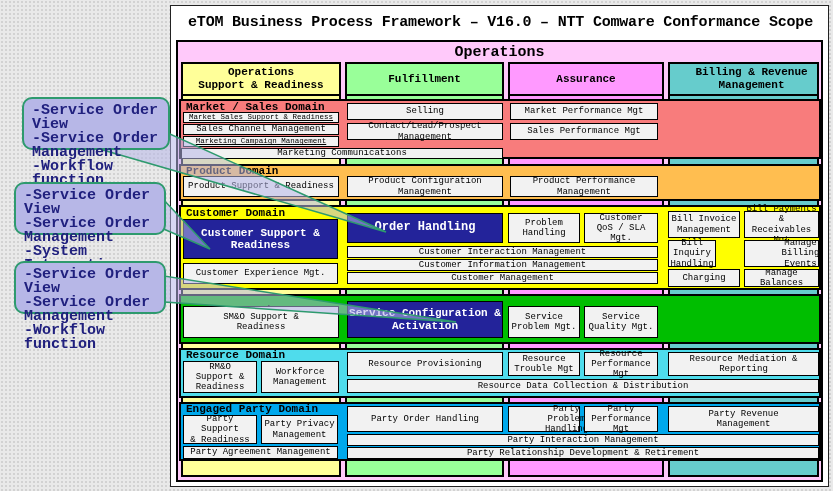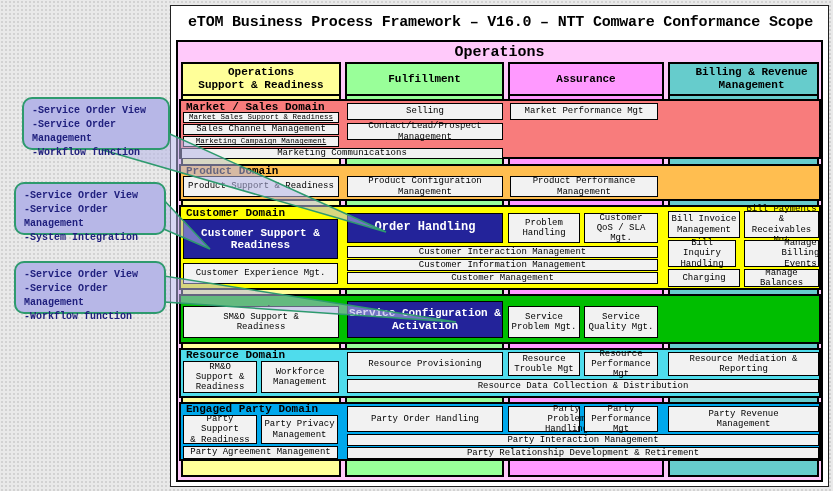--- a/index.html
+++ b/index.html
@@ -22,21 +22,21 @@
   .band-label{position:absolute;z-index:3;font-weight:bold;font-size:11px;color:#000;}
   .pbox{position:absolute;z-index:3;background:#f2f2f2;border:1px solid #000;box-sizing:border-box;
         display:flex;align-items:center;justify-content:center;text-align:center;
         font-size:9px;line-height:1.12;white-space:pre-line;color:#000;padding:0 1px;}
   .sm{font-size:7.5px;}
   .u{text-decoration:underline;}
   .navy{background:#23239a;color:#ffffff;font-weight:bold;font-size:11px;}
   .navy.big{font-size:12px;}
   .beams{position:absolute;left:0;top:0;z-index:4;pointer-events:none;}
   .callout{position:absolute;z-index:5;background:#b7b7e7;border:2px solid #2e9a6e;border-radius:10px;
-           box-sizing:border-box;padding:5px 0 0 8px;color:#20207e;font-weight:bold;font-size:10px;line-height:14px;}
+           box-sizing:border-box;padding:5px 0 0 8px;color:#20207e;font-weight:bold;font-size:15px;line-height:14px;}
 </style>
 </head>
 <body>
 
 <div id="canvas">
 
   <div class="page"></div>
   <div class="title">eTOM Business Process Framework – V16.0 – NTT Comware Conformance Scope</div>
 
   <div class="table"></div>
@@ -55,20 +55,21 @@
 Management</div>
 
   <div class="band" style="left:179px;top:99px;width:642px;height:60px;background:#f87c7c;"></div>
   <div class="band-label" style="left:186px;top:101px;">Market / Sales Domain</div>
   <div class="pbox sm u" style="left:183px;top:112px;width:156px;height:11px;">Market Sales Support &amp; Readiness</div>
   <div class="pbox" style="left:183px;top:124px;width:156px;height:11px;">Sales Channel Management</div>
   <div class="pbox sm u" style="left:183px;top:136px;width:156px;height:11px;">Marketing Campaign Management</div>
   <div class="pbox" style="left:347px;top:103px;width:156px;height:17px;">Selling</div>
   <div class="pbox" style="left:347px;top:123px;width:156px;height:17px;">Contact/Lead/Prospect Management</div>
   <div class="pbox" style="left:510px;top:103px;width:148px;height:17px;">Market Performance Mgt</div>
+  <div class="pbox" style="left:510px;top:123px;width:148px;height:17px;">Sales Performance Mgt</div>
   <div class="pbox" style="left:181px;top:148px;width:322px;height:11px;">Marketing Communications</div>
 
   <div class="band" style="left:179px;top:164px;width:642px;height:37px;background:#ffbe50;"></div>
   <div class="band-label" style="left:186px;top:165px;">Product Domain</div>
   <div class="pbox" style="left:183px;top:176px;width:156px;height:21px;">Product Support &amp; Readiness</div>
   <div class="pbox" style="left:347px;top:176px;width:156px;height:21px;">Product Configuration Management</div>
   <div class="pbox" style="left:510px;top:176px;width:148px;height:21px;">Product Performance Management</div>
 
   <div class="band" style="left:179px;top:205px;width:642px;height:85px;background:#ffff00;"></div>
   <div class="band-label" style="left:186px;top:207px;">Customer Domain</div>
@@ -80,21 +81,21 @@
 Handling</div>
   <div class="pbox" style="left:584px;top:213px;width:74px;height:30px;">Customer
 QoS / SLA Mgt.</div>
   <div class="pbox" style="left:347px;top:246px;width:311px;height:12px;">Customer Interaction Management</div>
   <div class="pbox" style="left:347px;top:259px;width:311px;height:12px;">Customer Information Management</div>
   <div class="pbox" style="left:347px;top:272px;width:311px;height:12px;">Customer Management</div>
   <div class="pbox" style="left:668px;top:211px;width:72px;height:27px;">Bill Invoice
 Management</div>
   <div class="pbox" style="left:744px;top:211px;width:75px;height:27px;">Bill Payments &amp;
 Receivables Mgt</div>
-  <div class="pbox" style="left:668px;top:240px;width:68px;height:27px;">Bill Inquiry
+  <div class="pbox" style="left:668px;top:240px;width:48px;height:27px;">Bill Inquiry
 Handling</div>
   <div class="pbox" style="left:744px;top:240px;width:75px;height:27px;padding-left:39px;">Manage Billing
 Events</div>
   <div class="pbox" style="left:668px;top:269px;width:72px;height:18px;">Charging</div>
   <div class="pbox" style="left:744px;top:269px;width:75px;height:18px;">Manage Balances</div>
 
   <div class="band" style="left:179px;top:294px;width:642px;height:50px;background:#00be00;"></div>
   <div class="band-label" style="left:186px;top:304px;">Service Domain</div>
   <div class="pbox" style="left:183px;top:306px;width:156px;height:32px;">SM&amp;O Support &amp;
 Readiness</div>

